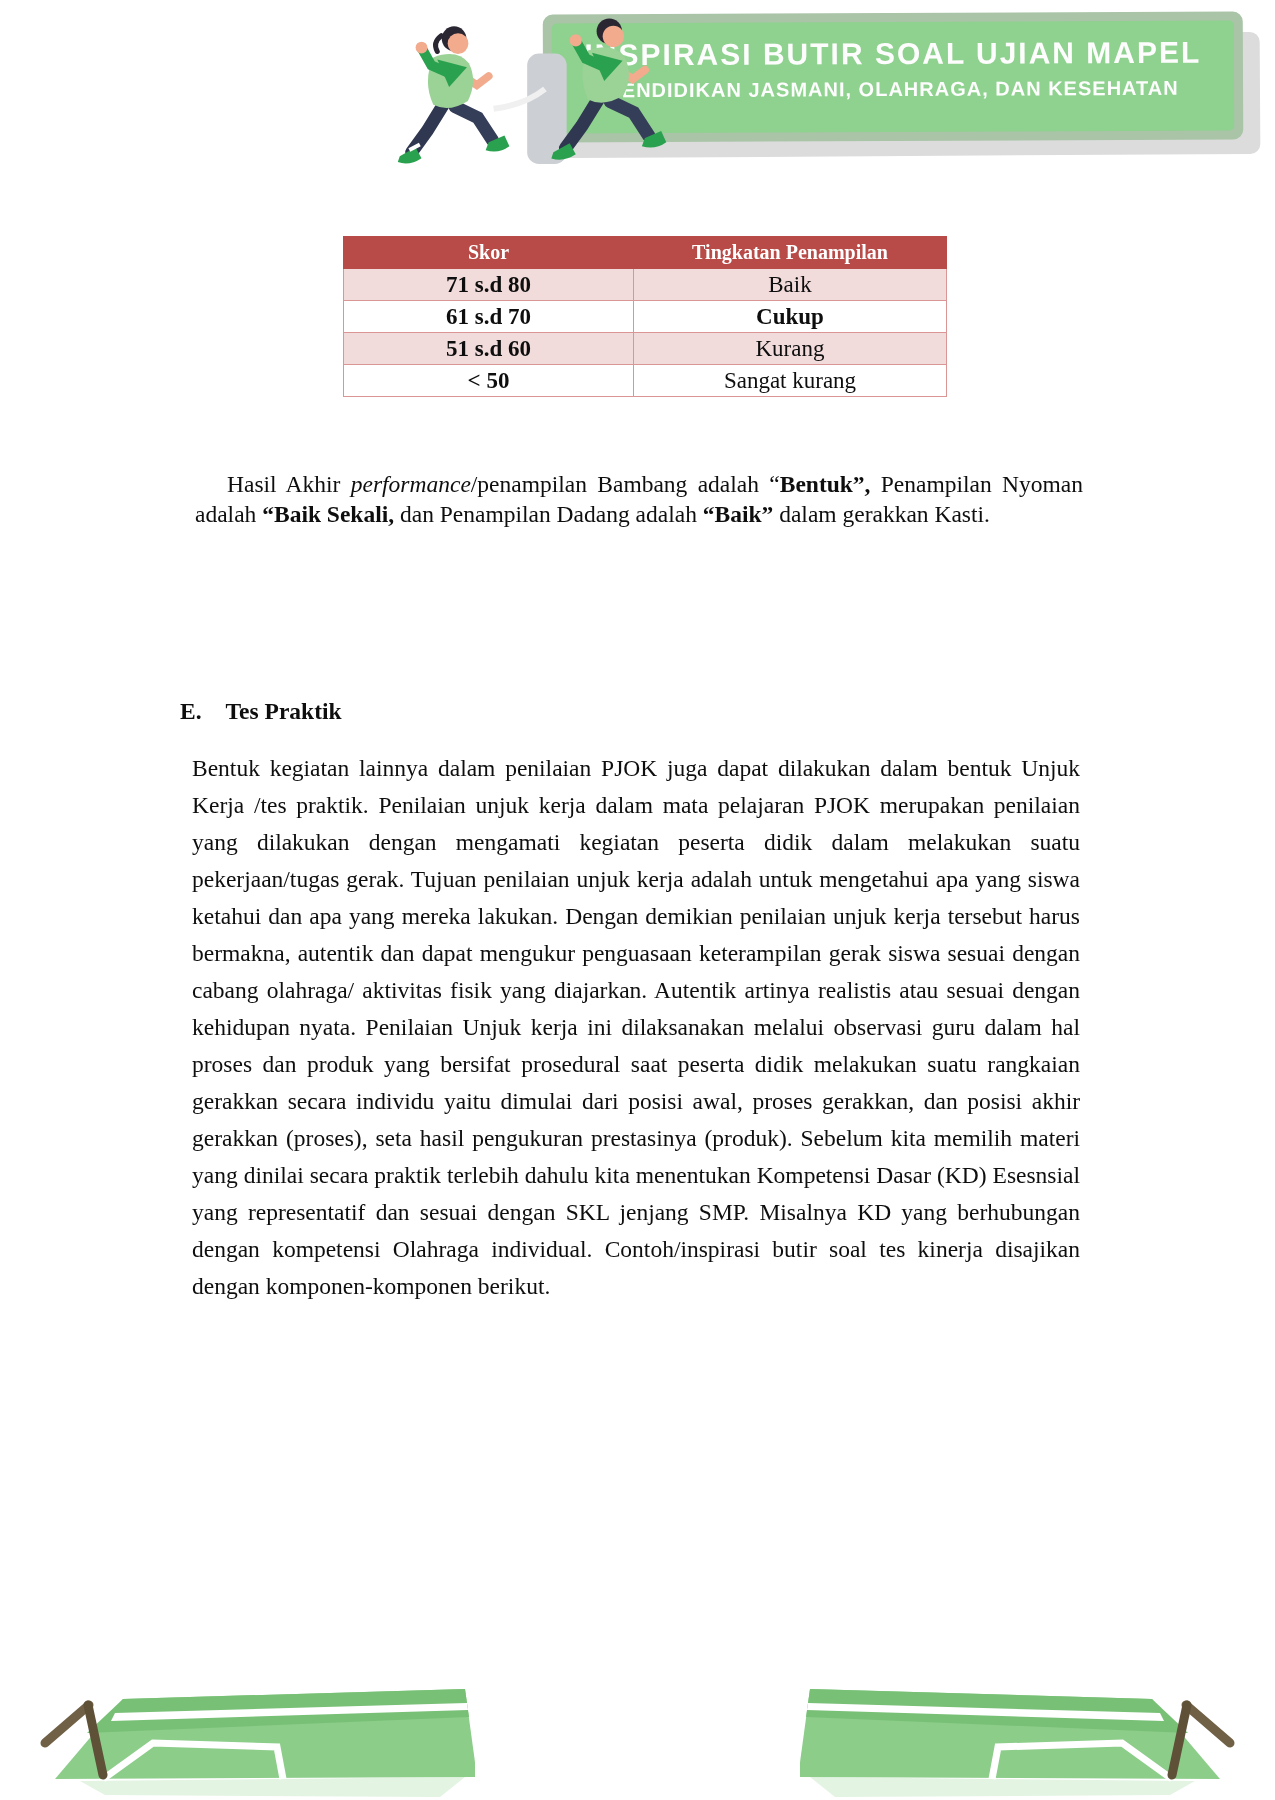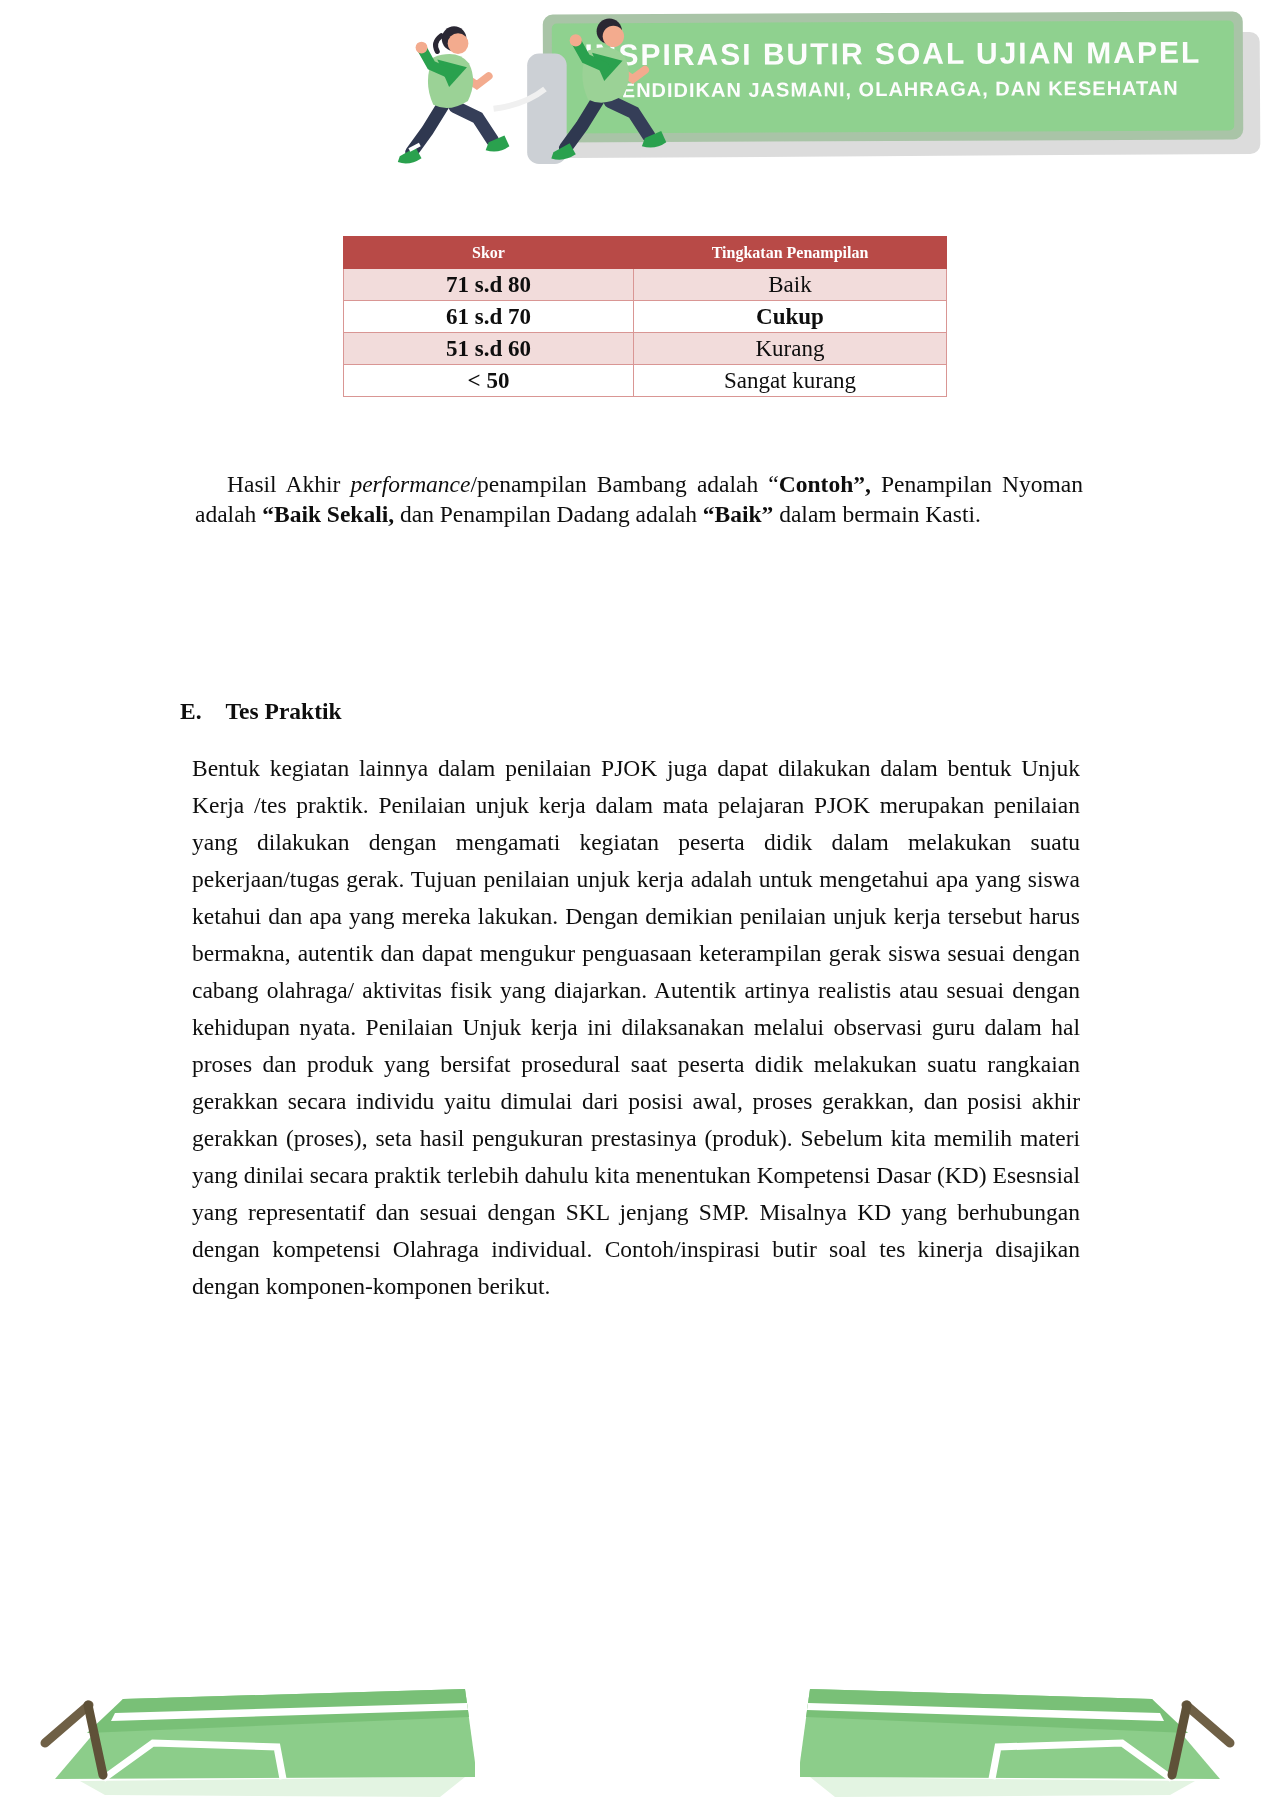--- a/index.html
+++ b/index.html
@@ -32,21 +32,21 @@
   
   .intro{position:absolute;left:172px;top:153px;width:920px;font-size:23.5px;line-height:28px;margin:0;}
   .intro .l2{display:block;padding-left:13px;}
 
   
   .score-table{
     position:absolute;left:343px;top:236px;width:604px;
     border-collapse:collapse;font-size:23px;table-layout:fixed;
   }
   .score-table th{
-    background:#b84a47;color:#ffffff;font-weight:bold;font-size:16px;
+    background:#b84a47;color:#ffffff;font-weight:bold;font-size:20px;
     height:31px;border:1px solid #b84a47;padding:0;margin-left:18px;
   }
   .score-table th:first-child{width:289px;}
   .score-table td{
     border:1px solid #d99694;height:31px;text-align:center;padding:0;vertical-align:middle;
   }
   .score-table tbody tr:nth-child(odd){background:#f2dcdb;}
   .score-table tbody tr:nth-child(even){background:#ffffff;}
 
   
@@ -145,21 +145,21 @@
           <td class="b">51 s.d 60</td>
           <td>Kurang</td>
         </tr>
         <tr>
           <td class="b">&lt; 50</td>
           <td>Sangat kurang</td>
         </tr>
       </tbody>
   </table>
 
-  <p class="result-par"><span>Hasil Akhir </span><span class="i">performance</span><span>/penampilan  Bambang  adalah “</span><span class="b">Contoh”,</span><span> Penampilan Nyoman adalah   </span><span class="b">“Baik Sekali,</span><span> dan Penampilan Dadang adalah </span><span class="b">“Baik”</span><span> dalam bermain Kasti.</span></p>
+  <p class="result-par"><span>Hasil Akhir </span><span class="i">performance</span><span>/penampilan  Bambang  adalah “</span><span class="b">Bentuk”,</span><span> Penampilan Nyoman adalah   </span><span class="b">“Baik Sekali,</span><span> dan Penampilan Dadang adalah </span><span class="b">“Baik”</span><span> dalam gerakkan Kasti.</span></p>
 
   <h3 class="section-head">
     <span class="lbl">E.</span><span>Tes Praktik</span>
   </h3>
 
   <p class="body-par">Bentuk kegiatan lainnya dalam penilaian PJOK  juga  dapat dilakukan dalam bentuk  Unjuk Kerja /tes praktik. Penilaian unjuk kerja  dalam mata pelajaran PJOK merupakan penilaian yang dilakukan dengan mengamati kegiatan peserta didik dalam melakukan suatu pekerjaan/tugas gerak.  Tujuan penilaian unjuk kerja adalah untuk mengetahui apa yang siswa ketahui dan apa yang mereka lakukan. Dengan demikian penilaian unjuk kerja tersebut harus bermakna, autentik dan dapat mengukur penguasaan keterampilan gerak  siswa sesuai dengan cabang olahraga/ aktivitas fisik  yang diajarkan. Autentik artinya realistis atau sesuai dengan kehidupan nyata.  Penilaian Unjuk kerja ini  dilaksanakan melalui  observasi guru  dalam hal proses dan produk  yang bersifat prosedural saat peserta didik  melakukan suatu rangkaian gerakkan  secara individu yaitu dimulai dari posisi awal, proses gerakkan, dan  posisi akhir gerakkan (proses), seta hasil pengukuran prestasinya (produk). Sebelum kita memilih materi yang dinilai secara praktik terlebih dahulu kita menentukan Kompetensi Dasar (KD) Esesnsial  yang  representatif dan sesuai dengan SKL jenjang SMP. Misalnya KD yang berhubungan dengan  kompetensi Olahraga individual. Contoh/inspirasi butir soal tes kinerja disajikan dengan komponen-komponen berikut.</p>
 
   <svg class="field left" viewBox="0 0 450 118" aria-hidden="true">
     <polygon points="55,98 440,94 415,114 80,112" fill="#e3f4e2"></polygon>
     <polygon points="98,16 440,6 452,94 30,96" fill="#8ccd8a"></polygon>

